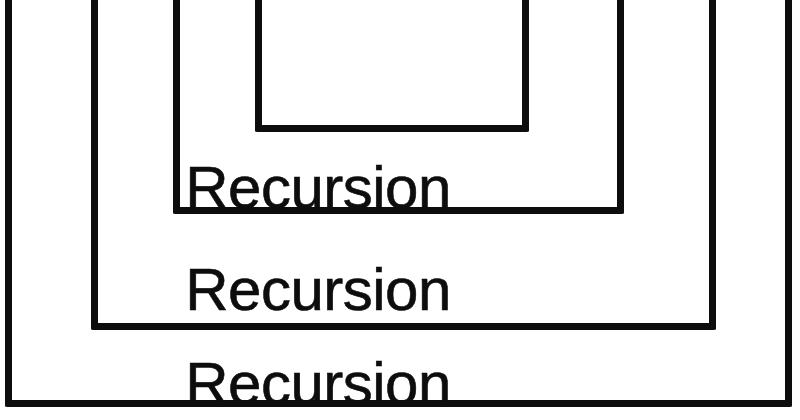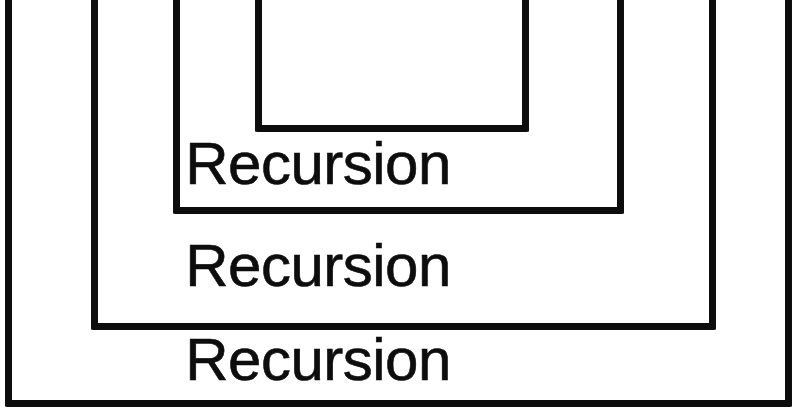--- a/index.html
+++ b/index.html
@@ -33,20 +33,21 @@
     left: 0;
     width: 636px;
     text-align: center;
     font-size: 60px;
     line-height: 1;
     font-weight: 400;
     letter-spacing: -0.5px;
     color: #0d0d0d;
     -webkit-text-stroke: 0.6px #0d0d0d;
     white-space: nowrap;
+    margin-top: 24px;
   }
   .label-level-2 { top: 134px; }
   .label-level-1 { top: 236px; }
   .label-level-0 { top: 330px; }
 </style>
 </head>
 <body>
 
 <div class="stage">
 

